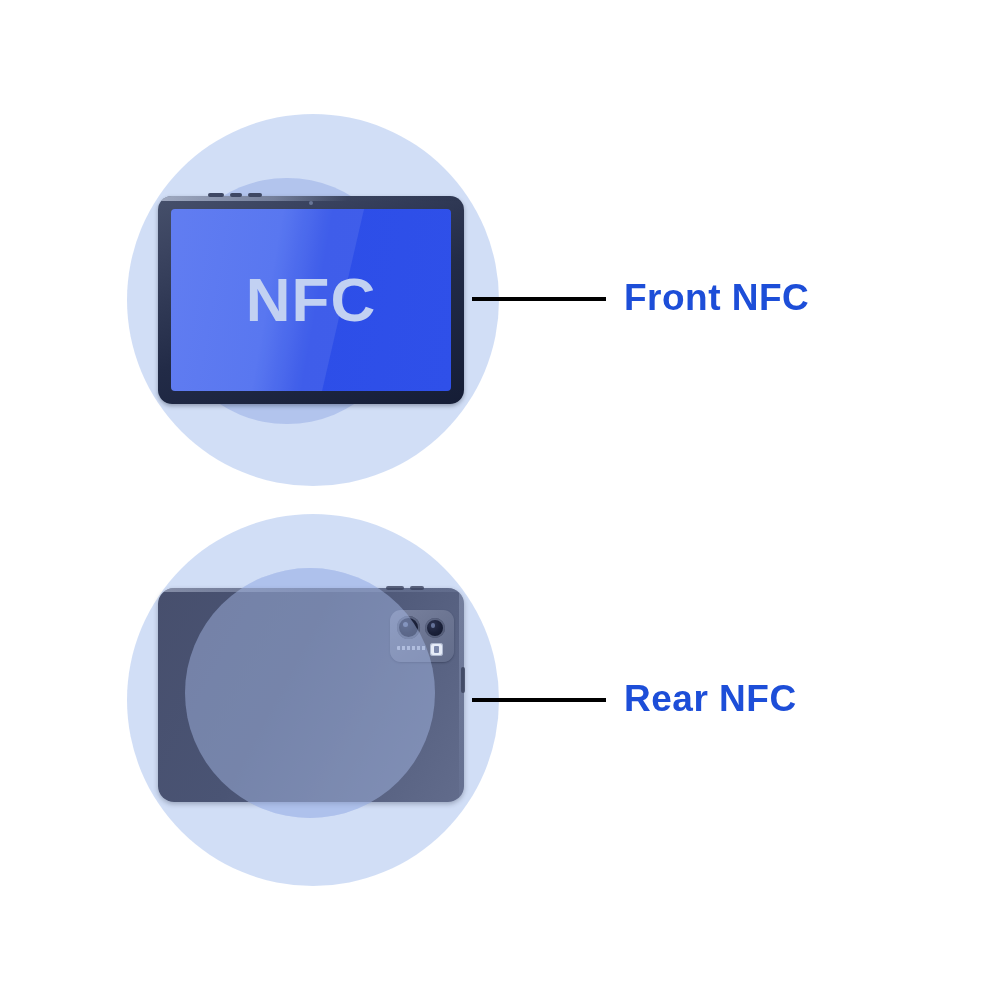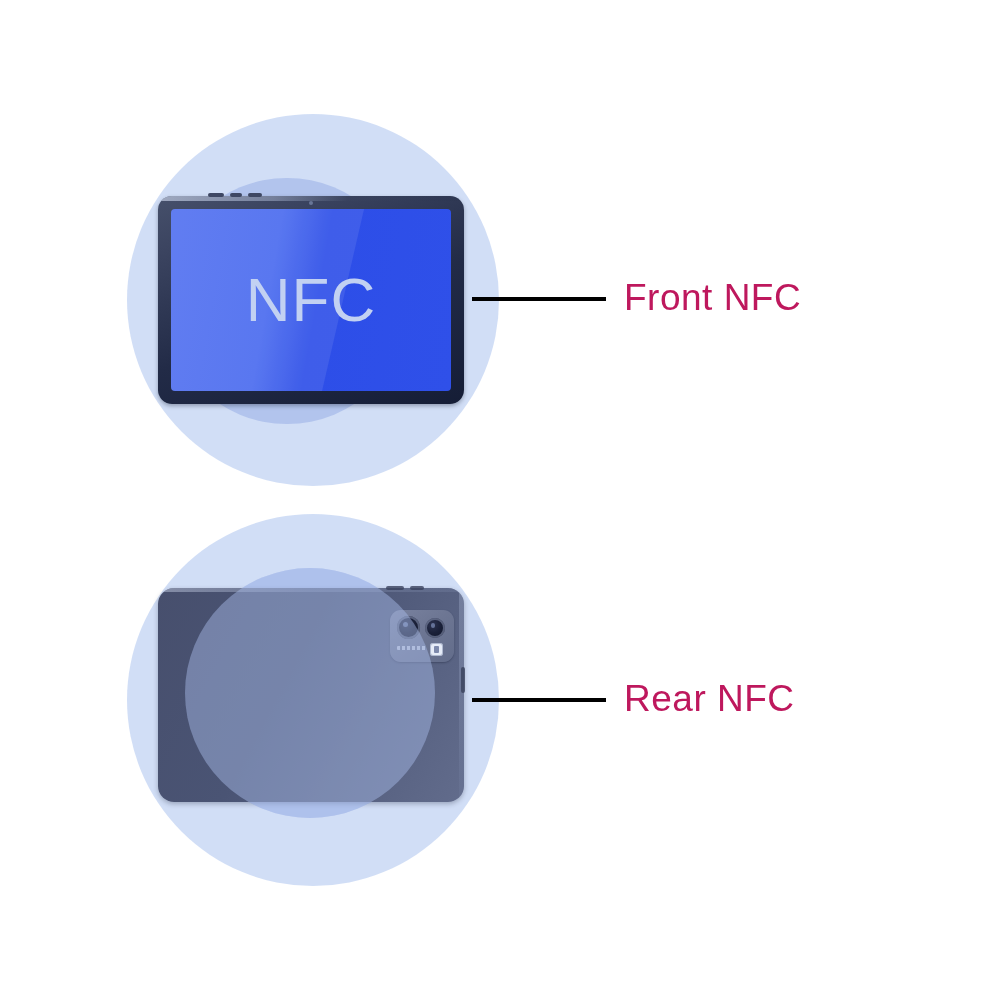--- a/index.html
+++ b/index.html
@@ -75,21 +75,21 @@
     transform: skewX(-13deg);
   }
   .front-screen .nfc-word {
     position: absolute;
     left: 0; right: 0;
     top: 50%;
     transform: translateY(-50%);
     text-align: center;
     color: #c2d1f2;
     font-size: 62px;
-    font-weight: normal;
+    font-weight: bold;
     letter-spacing: 1px;
     line-height: 1;
     font-family: "Liberation Sans", sans-serif;
   }
   .front-cam-dot {
     position: absolute;
     left: 50%;
     top: 5px;
     width: 4px;
     height: 4px;
@@ -206,23 +206,23 @@
   }
 
   
   .leader {
     position: absolute;
     height: 4px;
     background: #000000;
   }
   .callout-label {
     position: absolute;
-    color: #be185d;
+    color: #1d4ed8;
     font-size: 37px;
-    font-weight: normal;
+    font-weight: bold;
     letter-spacing: 0.5px;
     white-space: nowrap;
     font-family: "Liberation Sans", sans-serif;
   }
 </style>
 </head>
 <body>
 
 <div id="stage">
 

